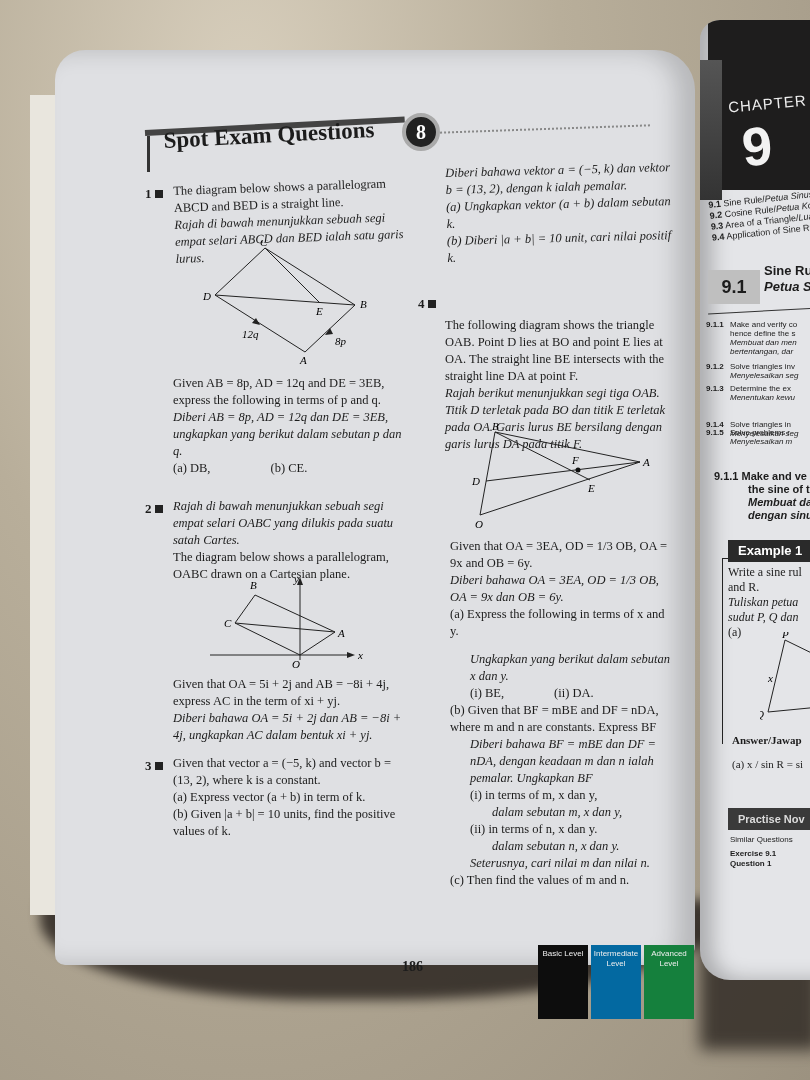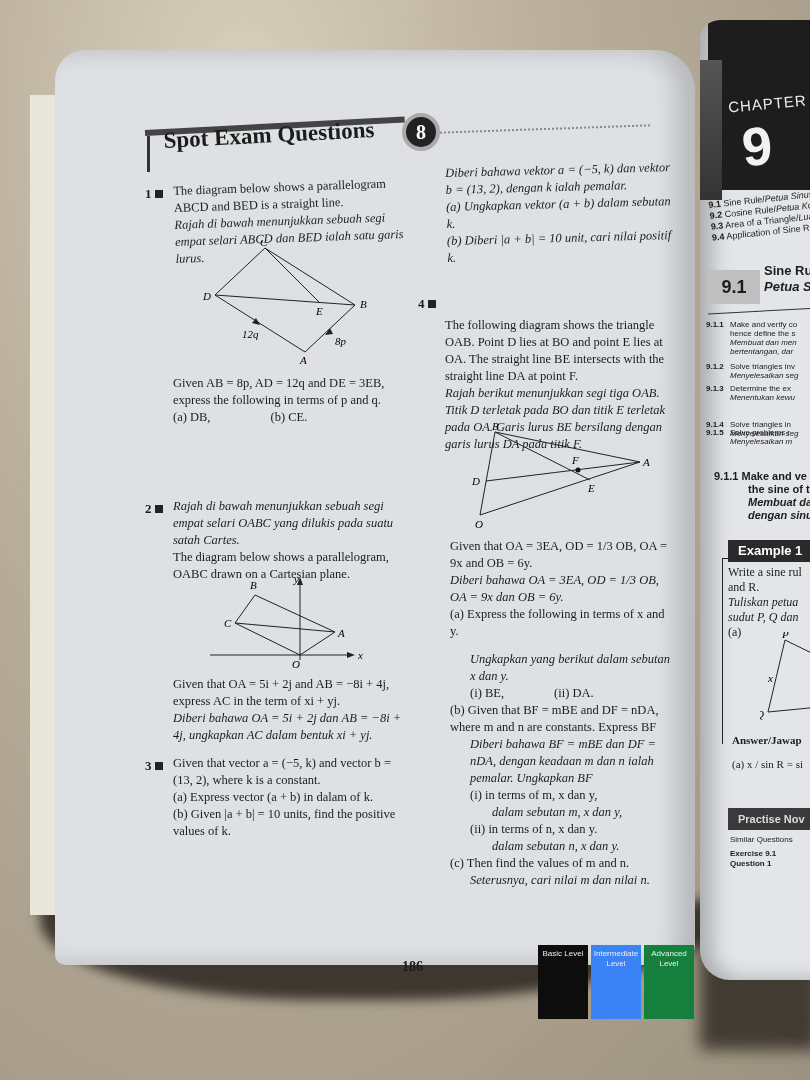--- a/index.html
+++ b/index.html
@@ -78,20 +78,21 @@
   <text x="60" y="6">C</text>
   <text x="3" y="60">D</text>
   <text x="116" y="75">E</text>
   <text x="160" y="68">B</text>
   <text x="42" y="98">12q</text>
   <text x="135" y="105">8p</text>
   <text x="100" y="124">A</text>
 </svg>
 <div class="col" style="left:173px;top:375px;width:232px;">
   <p>Given AB = 8p, AD = 12q and DE = 3EB, express the following in terms of p and q.</p>
+  <p><i>Diberi AB = 8p, AD = 12q dan DE = 3EB, ungkapkan yang berikut dalam sebutan p dan q.</i></p>
   <p style="display:flex;gap:60px;">
     <span>(a) DB,</span>
     <span>(b) CE.</span>
   </p>
 </div>
 
 <span class="qnum" style="left:145px;top:501px;">2</span>
 <div class="col" style="left:173px;top:498px;width:230px;">
   <p><i>Rajah di bawah menunjukkan sebuah segi empat selari OABC yang dilukis pada suatu satah Cartes.</i></p>
   <p>The diagram below shows a parallelogram, OABC drawn on a Cartesian plane.</p>
@@ -114,21 +115,21 @@
   <text x="148" y="84">x</text>
 </svg>
 <div class="col" style="left:173px;top:676px;width:232px;">
   <p>Given that OA = 5i + 2j and AB = −8i + 4j, express AC in the term of xi + yj.</p>
   <p><i>Diberi bahawa OA = 5i + 2j dan AB = −8i + 4j, ungkapkan AC dalam bentuk xi + yj.</i></p>
 </div>
 
 <span class="qnum" style="left:145px;top:758px;">3</span>
 <div class="col" style="left:173px;top:755px;width:232px;">
   <p>Given that vector a = (−5, k) and vector b = (13, 2), where k is a constant.</p>
-  <p>(a) Express vector (a + b) in dalam of k.</p>
+  <p>(a) Express vector (a + b) in term of k.</p>
   <p>(b) Given |a + b| = 10 units, find the positive values of k.</p>
 </div>
 
 <div class="col" style="left:445px;top:165px;width:228px;transform:rotate(-1.5deg);transform-origin:left top;">
   <p><i>Diberi bahawa vektor a = (−5, k) dan vektor b = (13, 2), dengan k ialah pemalar.</i></p>
   <p><i>(a) Ungkapkan vektor (a + b) dalam sebutan k.</i></p>
   <p><i>(b) Diberi |a + b| = 10 unit, cari nilai positif k.</i></p>
 </div>
 
 <span class="qnum" style="left:418px;top:296px;">4</span>
@@ -158,28 +159,28 @@
   <p style="padding-left:20px;display:flex;gap:50px;">
     <span>(i) BE,</span>
     <span>(ii) DA.</span>
   </p>
   <p>(b) Given that BF = mBE and DF = nDA, where m and n are constants. Express BF</p>
   <p style="padding-left:20px;"><i>Diberi bahawa BF = mBE dan DF = nDA, dengan keadaan m dan n ialah pemalar. Ungkapkan BF</i></p>
   <p style="padding-left:20px;">(i) in terms of m, x dan y,</p>
   <p style="padding-left:42px;"><i>dalam sebutan m, x dan y,</i></p>
   <p style="padding-left:20px;">(ii) in terms of n, x dan y.</p>
   <p style="padding-left:42px;"><i>dalam sebutan n, x dan y.</i></p>
+  <p style="padding-left:20px;"><i>Seterusnya, cari nilai m dan nilai n.</i></p>
   <p>(c) Then find the values of m and n.</p>
-  <p style="padding-left:20px;"><i>Seterusnya, cari nilai m dan nilai n.</i></p>
 </div>
 
 <div class="pnum">186</div>
 <div class="level-tabs">
   <div class="lv" style="background:#0d0d0d;">Basic Level</div>
-  <div class="lv" style="background:#3b82f6;">Intermediate Level</div>
+  <div class="lv" style="background:#0369a1;">Intermediate Level</div>
   <div class="lv" style="background:#15803d;">Advanced Level</div>
 </div>
 
 <div class="right-page">
   <div class="chapter-box">
     <div class="chapter-word">CHAPTER</div>
     <div class="chapter-num">9</div>
   </div>
   <div class="chapter-photo"></div>
   <div class="toc">

